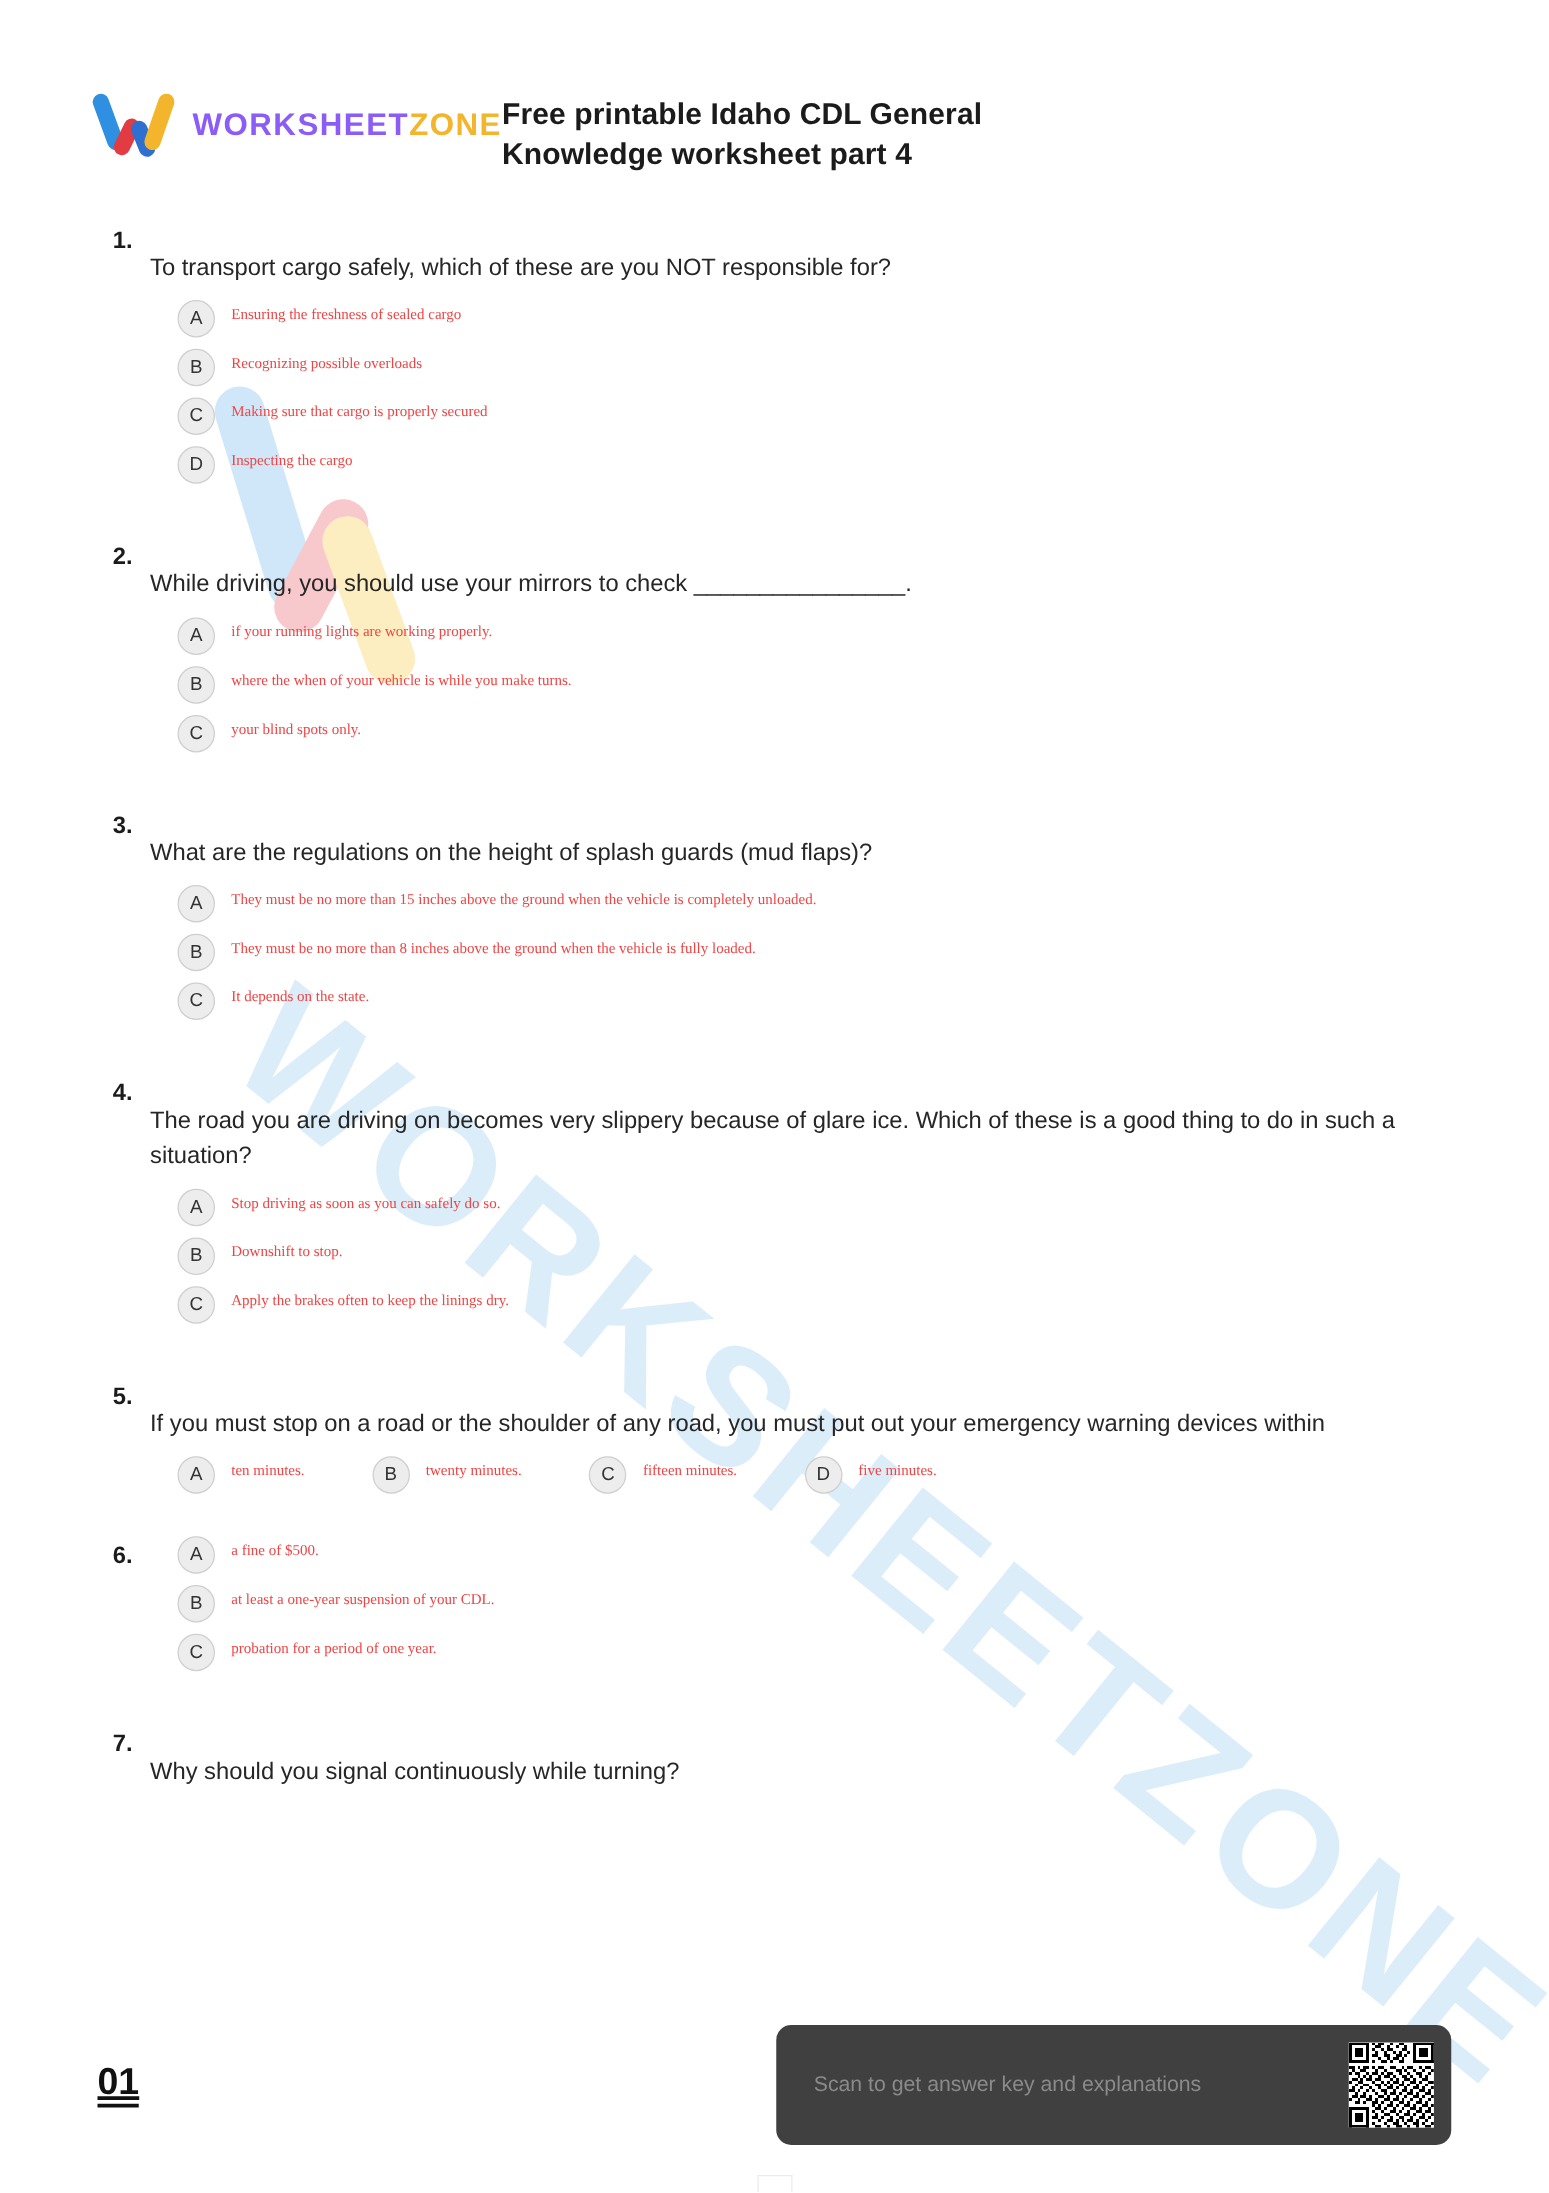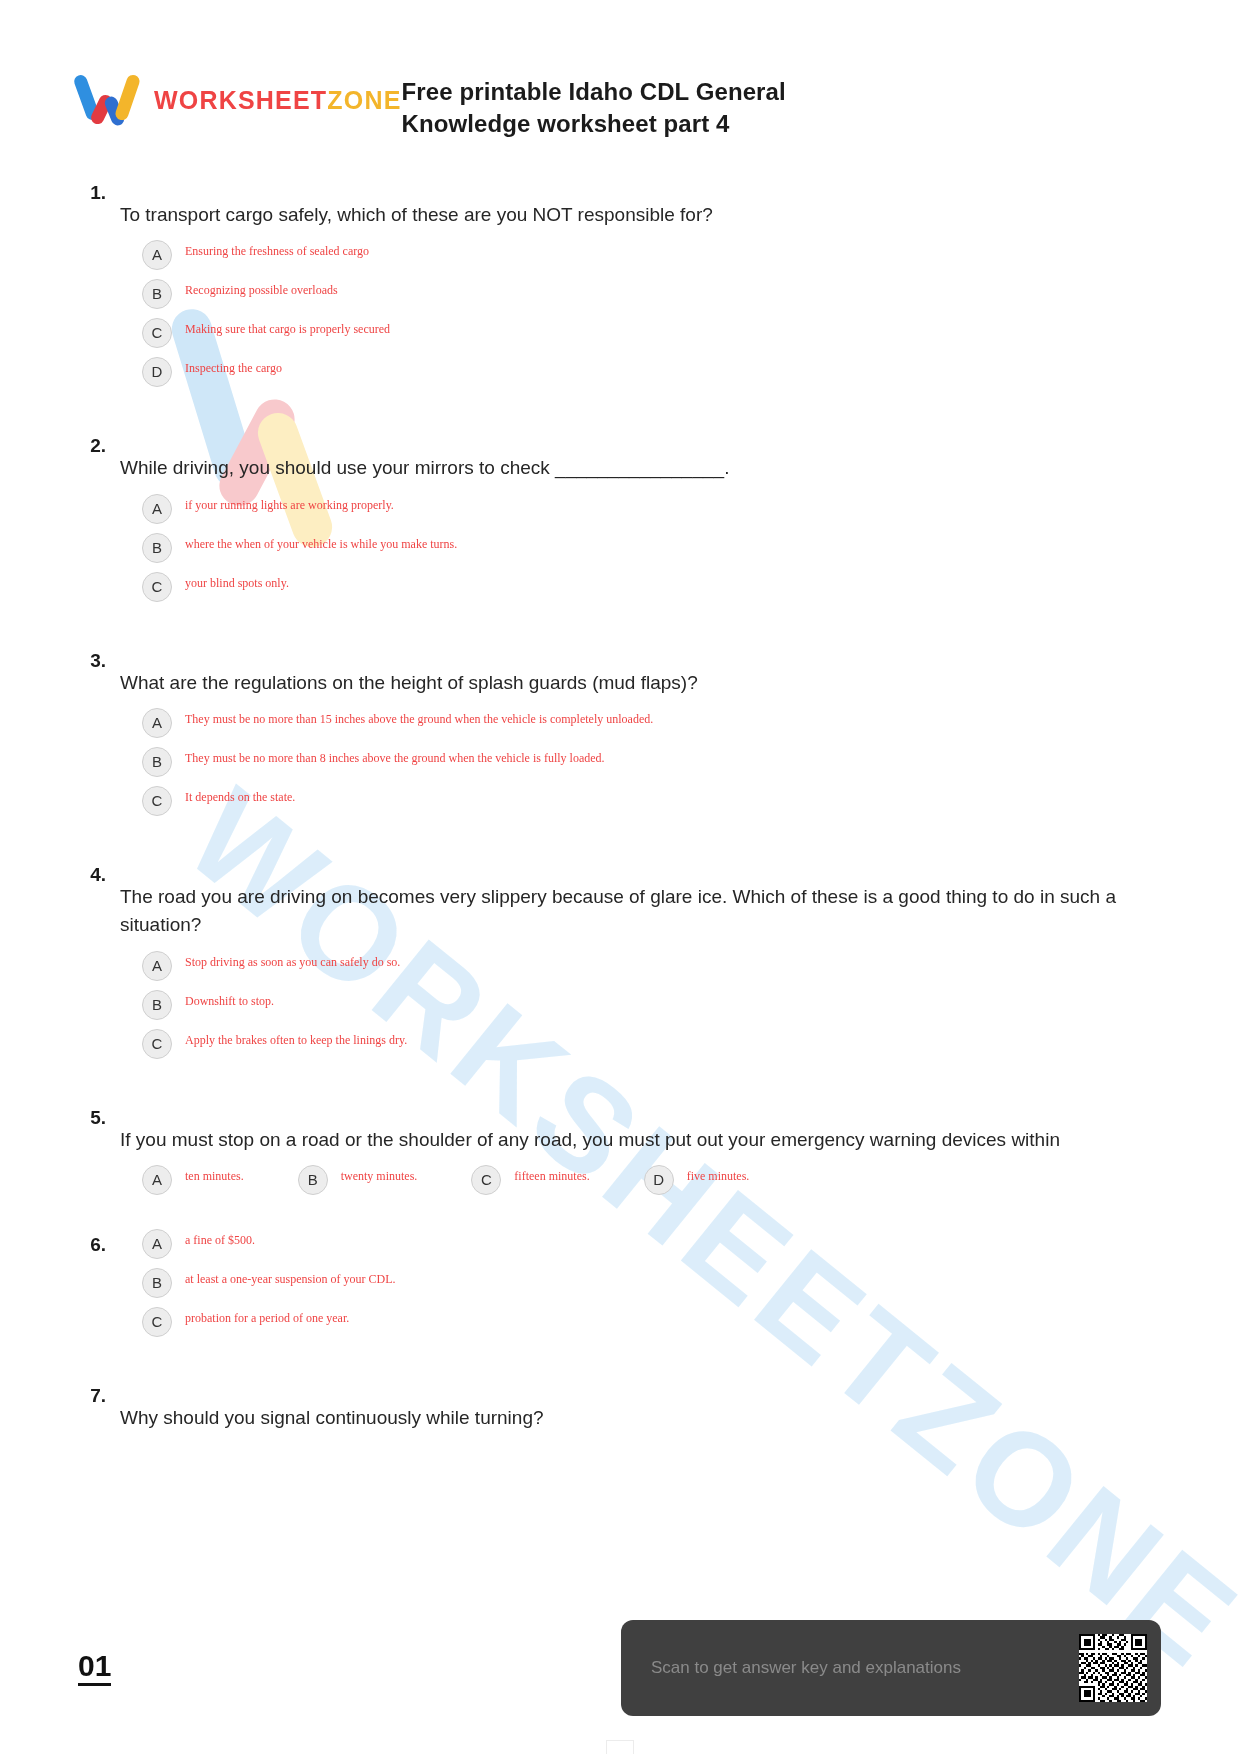--- a/index.html
+++ b/index.html
@@ -87,21 +87,21 @@
   .lm3 { left: 30px; top: 24px; width: 13px; height: 30px; background:#2f6fd0; transform: rotate(-22deg); }
   .lm4 { left: 43px; top: 2px;  width: 13px; height: 47px; background:#f3b52b; transform: rotate(19deg); }
 
   .logo-text {
     font-size: 25px;
     font-weight: 700;
     letter-spacing: 1.2px;
     line-height: 1;
     white-space: nowrap;
   }
-  .logo-text .a { color: #ef4444; }
+  .logo-text .a { color: #8b5cf6; }
   .logo-text .b { color: #f3b52b; text-align: center; }
 
   .title {
     flex: 1 1 auto;
     text-align: left;
     font-size: 24px;
     font-weight: 700;
     line-height: 1.35;
     color: #1b1b1b;
     padding: 16px 40px 0 0;
@@ -184,20 +184,21 @@
     align-items: center;
     z-index: 2;
   }
   .page-no {
     font-size: 30px;
     font-weight: 700;
     color: #111;
     border-bottom: 3px solid #111;
     padding-bottom: 2px;
     line-height: 1;
+    text-decoration: underline;
   }
   .scan-box {
     margin-left: auto;
     display: flex;
     align-items: center;
     gap: 18px;
     background: #404040;
     border-radius: 12px;
     padding: 14px 14px 14px 30px;
     min-width: 540px;

